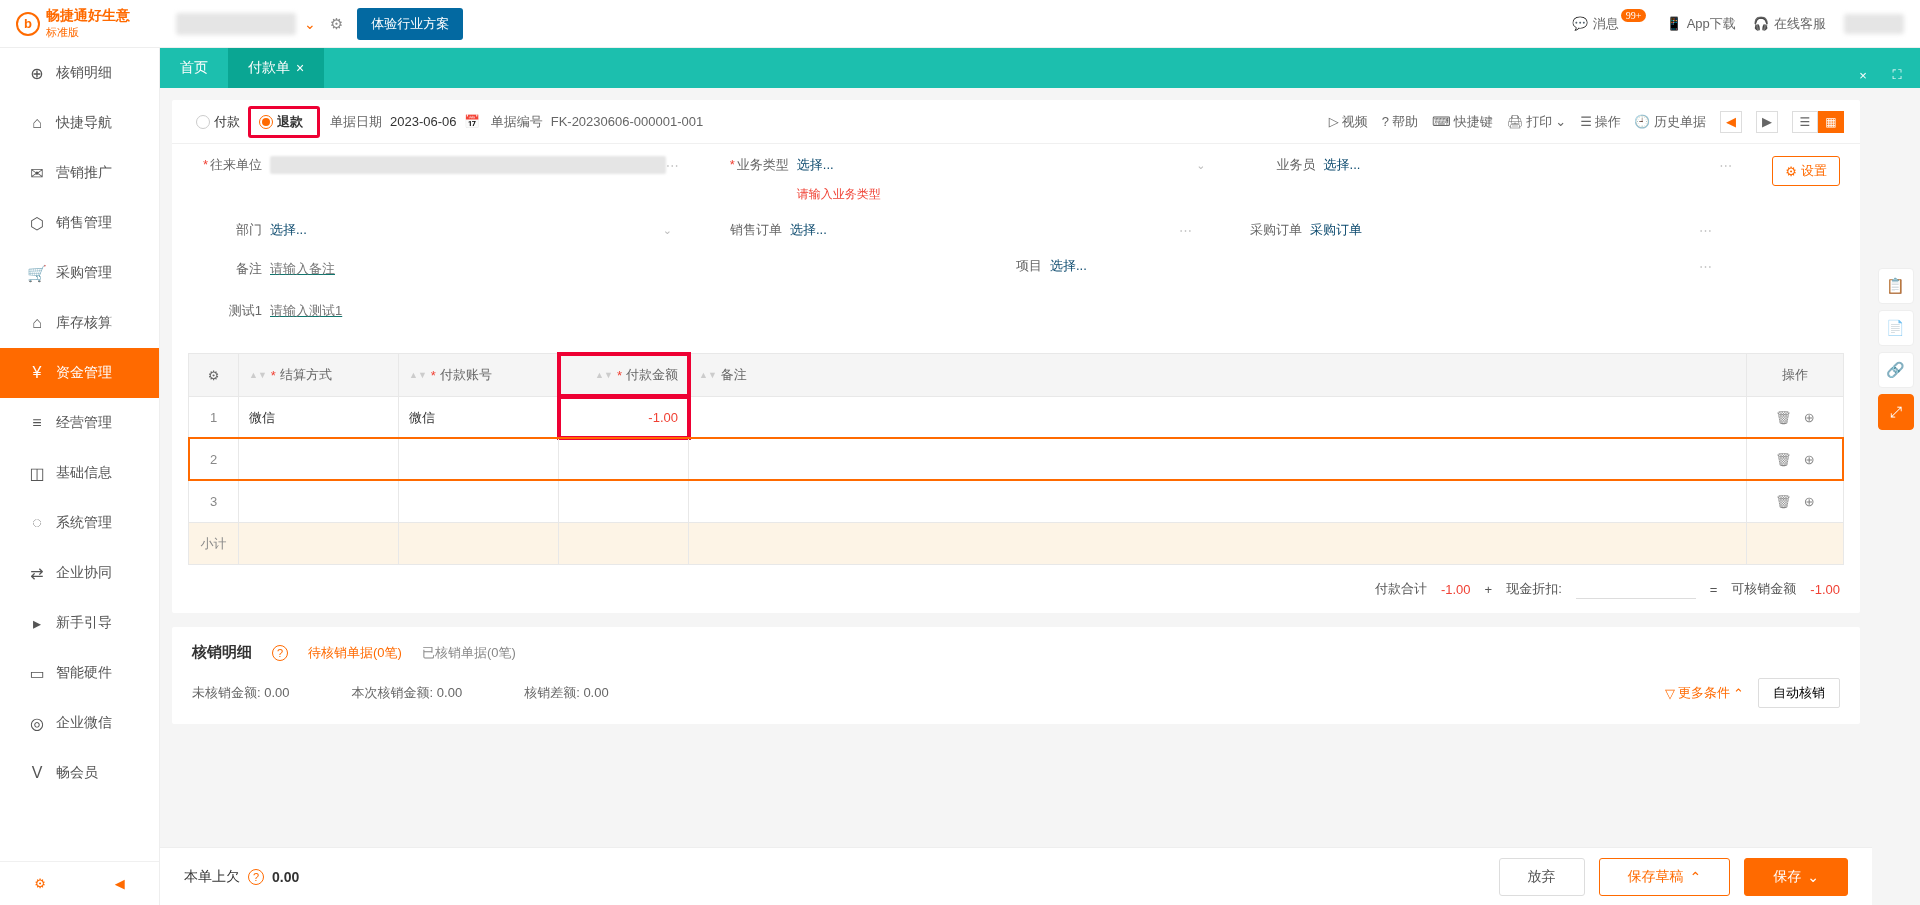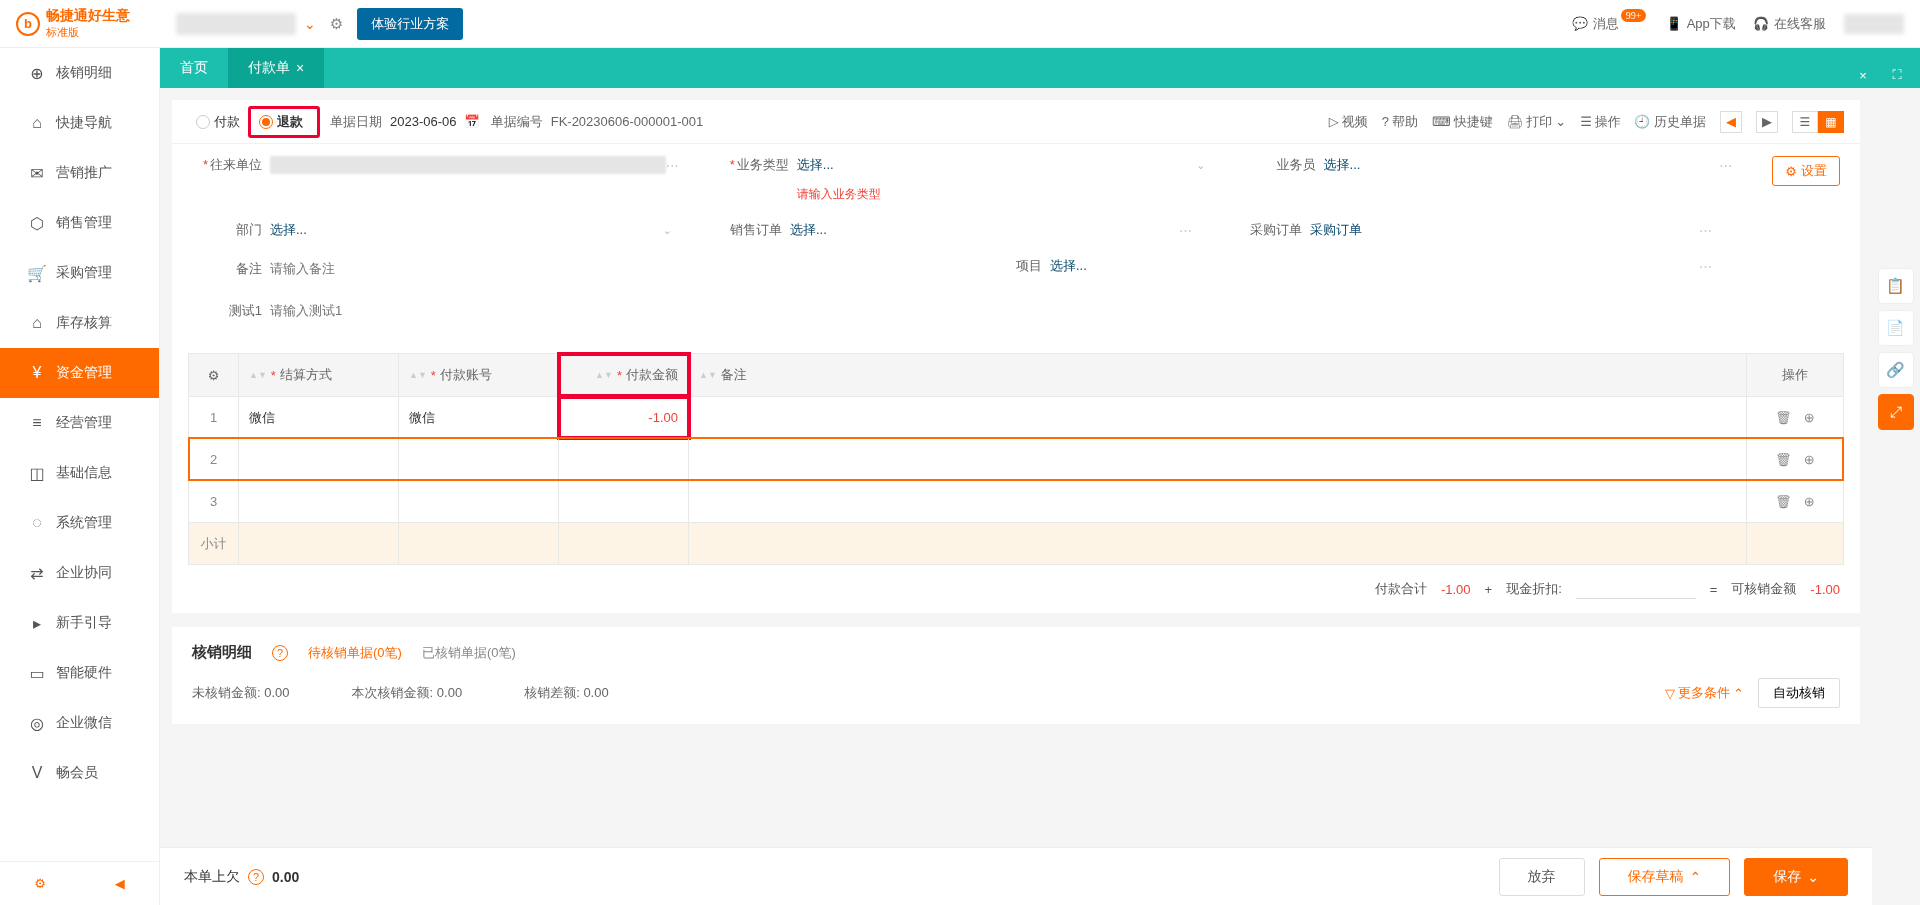--- a/index.html
+++ b/index.html
@@ -54,21 +54,21 @@
 .view-toggle { display: flex; }
 .vt { width: 26px; height: 22px; border: 1px solid #ddd; display: flex; align-items: center; justify-content: center; font-size: 12px; cursor: pointer; }
 .vt.active { background: #ff6a00; color: #fff; border-color: #ff6a00; }
 
 
 .form-body { padding: 12px 20px 4px; }
 .form-row { display: flex; gap: 40px; margin-bottom: 18px; align-items: flex-start; }
 .form-field { display: flex; align-items: center; gap: 8px; flex: 1; min-width: 0; }
 .fld-label { width: 70px; text-align: right; color: #666; font-size: 13px; flex-shrink: 0; }
 .fld-label .req { color: #f04134; margin-right: 2px; }
-.fld-input { flex: 1; border: none; border-bottom: 1px solid transparent; padding: 4px 0; color: #3b82f6; font-size: 13px; outline: none; background: transparent; }
+.fld-input { flex: 1; border: none; border-bottom: 1px solid transparent; padding: 4px 0; color: #0f766e; font-size: 13px; outline: none; background: transparent; text-decoration: underline; }
 .fld-input.blur { background: #e5e5e5; height: 18px; border-radius: 2px; filter: blur(1px); }
 .fld-placeholder { color: #0c4a6e; }
 .fld-sel { display: flex; align-items: center; flex: 1; justify-content: space-between; cursor: pointer; }
 .fld-more { color: #bbb; cursor: pointer; }
 .fld-chevron { color: #bbb; font-size: 11px; }
 .err-msg { color: #f04134; font-size: 12px; margin-top: 4px; margin-left: 0; }
 .settings-btn { border: 1px solid #ff6a00; color: #ff6a00; background: #fff; padding: 5px 12px; border-radius: 3px; cursor: pointer; display: flex; align-items: center; gap: 4px; font-size: 13px; }
 
 
 .grid { margin: 8px 16px 0; border: 1px solid #e8e8e8; }

